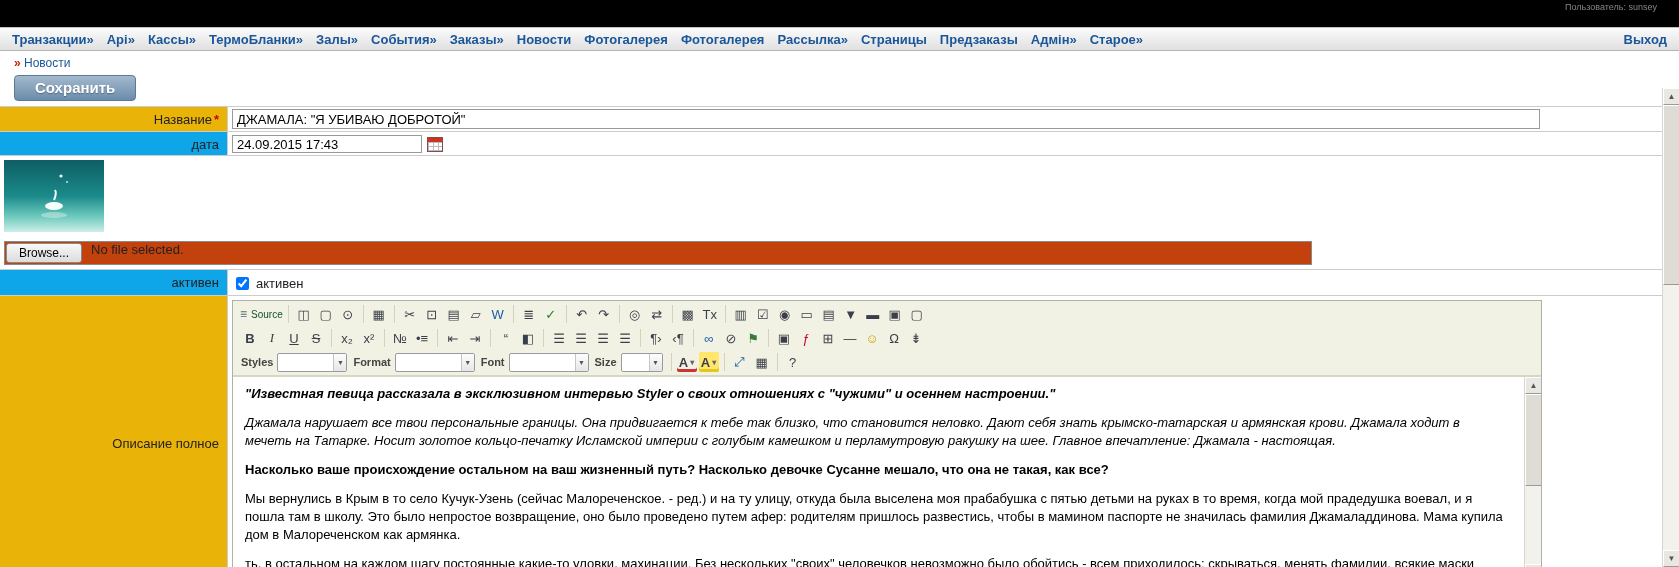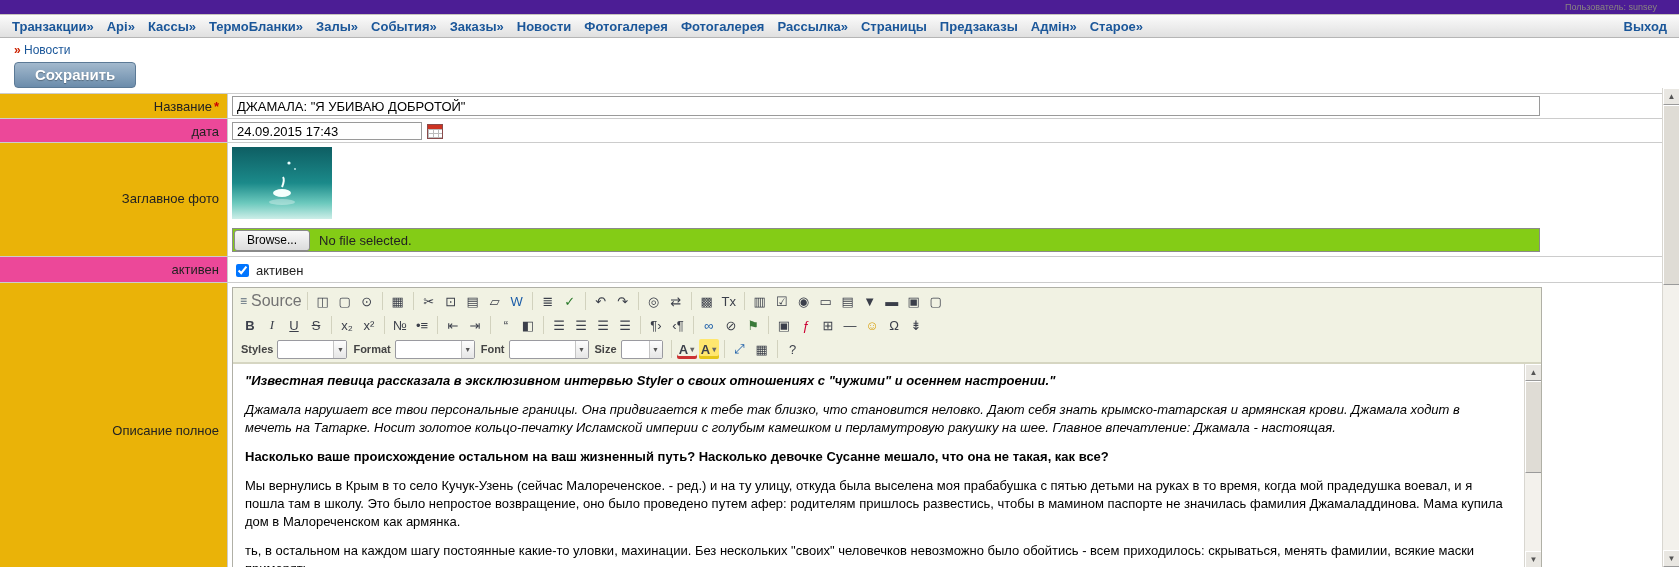--- a/index.html
+++ b/index.html
@@ -2,21 +2,21 @@
 <html><head>
 <meta charset="utf-8">
 <style>
   * { box-sizing: border-box; }
   html,body { margin:0; padding:0; }
   body {
     width:1679px; height:567px; overflow:hidden; position:relative;
     background:#fff; font-family:"Liberation Sans", sans-serif; color:#222;
   }
   
-  .topbar { height:15px; background:#4c1d95; border-bottom:1px solid #c6c3bb;
+  .topbar { height:28px; background:#000000; border-bottom:1px solid #c6c3bb;
     text-align:right; padding:2px 22px 0 0; font-size:9px; color:#8a8680; }
   
   .navbar { height:23px; background:linear-gradient(#fbfbfb,#e0e0e0);
     border-bottom:1px solid #b5b5b5; display:flex; align-items:center;
     padding:0 12px; font-size:13px; font-weight:bold; }
   .nav-links { display:flex; gap:13px; align-items:center; }
   .nav-link { color:#1a5699; text-decoration:none; white-space:nowrap; cursor:pointer; }
   .logout { margin-left:auto; color:#1a5699; text-decoration:none; cursor:pointer; }
   
   .breadcrumb { margin:5px 0 0 14px; font-size:12px; height:14px; }
@@ -25,54 +25,54 @@
   
   .save-btn { margin:5px 0 5px 14px; padding:3px 20px 4px; font-size:15px; font-weight:bold;
     color:#fff; background:linear-gradient(#a3b9cd,#6b8cab); border:1px solid #5c7a96;
     border-radius:4px; cursor:pointer; text-shadow:0 1px 1px rgba(0,0,0,.3);
     font-family:inherit; }
   
   .form { width:1662px; border-top:1px solid #ccc; font-size:13px; }
   .form-row { display:flex; border-bottom:1px solid #ccc; background:#fff; }
   .form-label { width:228px; min-width:228px; padding:5px 8px 0 0; text-align:right;
     border-right:1px solid #ccc; background:#eab308; color:#222; }
-  .form-row.alt .form-label { background:#ec4899; }
+  .form-row.alt .form-label { background:#0ea5e9; }
   .req { color:#cc0000; font-weight:bold; margin-left:2px; }
   .form-value { flex:1; padding:2px 0 2px 4px; background:#fff; }
   .title-input { width:1308px; height:20px; border:1px solid #9a9a9a; font-size:13px;
     padding:0 4px; font-family:inherit; }
   .date-wrap { display:flex; align-items:center; gap:5px; padding-top:1px; }
   .date-input { width:190px; height:18px; border:1px solid #9a9a9a; font-size:13px;
     padding:0 4px; font-family:inherit; }
   .calendar-icon { width:16px; height:15px; border:1px solid #8a4a4a; cursor:pointer;
     background:
       linear-gradient(#cc3322 0 4px, rgba(0,0,0,0) 4px),
       repeating-linear-gradient(90deg, #bbb 0 1px, rgba(0,0,0,0) 1px 5px),
       repeating-linear-gradient(#bbb 0 1px, rgba(0,0,0,0) 1px 4px),
       #fff; }
   .photo-cell { padding:4px 0 4px 4px; }
   .file-box { width:1308px; border:1px solid #8a8a8a; height:24px; display:flex;
-    align-items:center; background:#84cc16; margin-top:6px; }
+    background:#c2410c; margin-top:6px; }
   .browse-btn { margin:1px 0 1px 1px; padding:2px 12px 3px; font-size:12px;
     background:linear-gradient(#f8f8f8,#dcdcdc); border:1px solid #8a8a8a;
     border-radius:3px; cursor:pointer; font-family:inherit; }
   .file-status { margin-left:9px; font-size:13px; color:#222; }
   .active-wrap { display:flex; align-items:center; gap:4px; padding-top:2px; }
   
   .editor { width:1310px; border:1px solid #b0b0a6; margin:2px 0; background:#f1f2e3; }
   .tb { padding:1px 2px; border-bottom:1px solid #d6d6c2; }
   .tb-row { display:flex; align-items:center; height:24px; }
   .tb-group { display:flex; align-items:center; padding:0 4px; height:18px;
     border-right:1px solid #d2d2be; }
   .tb-group:last-child { border-right:none; }
   .tb-btn { display:inline-flex; align-items:center; justify-content:center;
     min-width:20px; height:20px; margin:0 1px; font-size:13px; color:#3b3f4a;
     text-decoration:none; border-radius:2px; cursor:pointer; white-space:nowrap; }
   .tb-btn-ic { margin-right:4px; color:#5a6a7a; font-size:12px; }
-  .tb-btn-label { font-size:16px; color:#737373; }
+  .tb-btn-label { font-size:10px; color:#14532d; }
   .bold { font-weight:bold; } .italic { font-style:italic; font-family:"Liberation Serif",serif; }
   .underline { text-decoration:underline; } .strike { text-decoration:line-through; }
   .txtcolor { font-weight:bold; box-shadow:inset 0 -3px 0 #cc3333; }
   .bgcolor { font-weight:bold; background:#ffe76e; box-shadow:inset 0 -3px 0 #e6c619; }
   .txtcolor::after,.bgcolor::after { content:"▾"; font-size:8px; color:#666; margin-left:2px; }
   .tb-combo-label { font-size:11px; color:#444; margin:0 4px 0 2px;font-weight:bold; }
   .tb-combo { display:inline-flex; align-items:center; justify-content:space-between;
     background:#fff; border:1px solid #9a9aa0; height:19px; border-radius:2px;
     padding-left:4px; margin-right:4px; cursor:pointer; }
   .tb-combo-val { font-size:11px; color:#333; }
@@ -154,23 +154,20 @@
     </div>
     <div class="form-value">
       <div class="date-wrap">
         <input class="date-input" type="text" value="24.09.2015 17:43" style="">
         <span class="calendar-icon"></span>
       </div>
     </div>
   </div>
 
   <div class="form-row">
-    <div class="form-label" style="padding-top:48px;">
-      <span>Заглавное фото</span>
-    </div>
     <div class="form-value photo-cell">
       <svg width="100" height="72">
         <defs>
           <linearGradient id="pg" x1="0" y1="0" x2="0" y2="1">
             <stop offset="0" stop-color="#0e5e63"></stop>
             <stop offset="0.5" stop-color="#1b8a8a"></stop>
             <stop offset="0.78" stop-color="#6cc9bd"></stop>
             <stop offset="1" stop-color="#cdeee8"></stop>
           </linearGradient>
         </defs>

